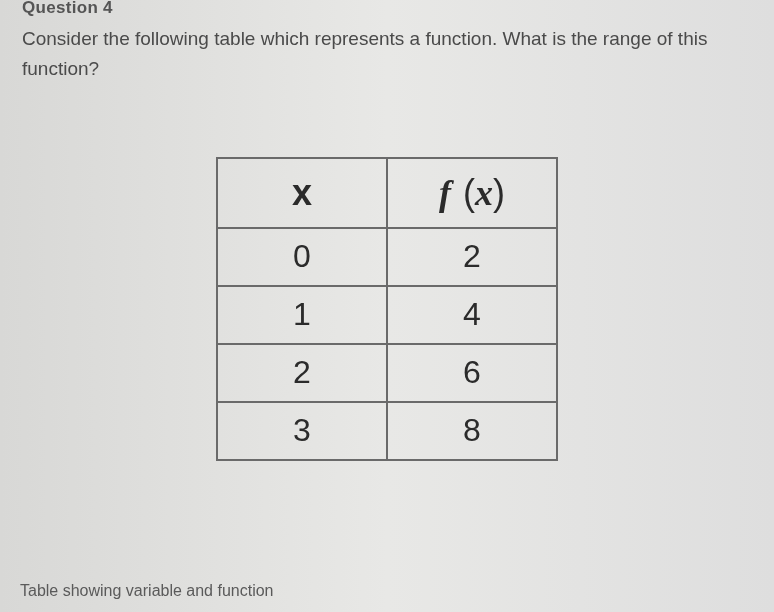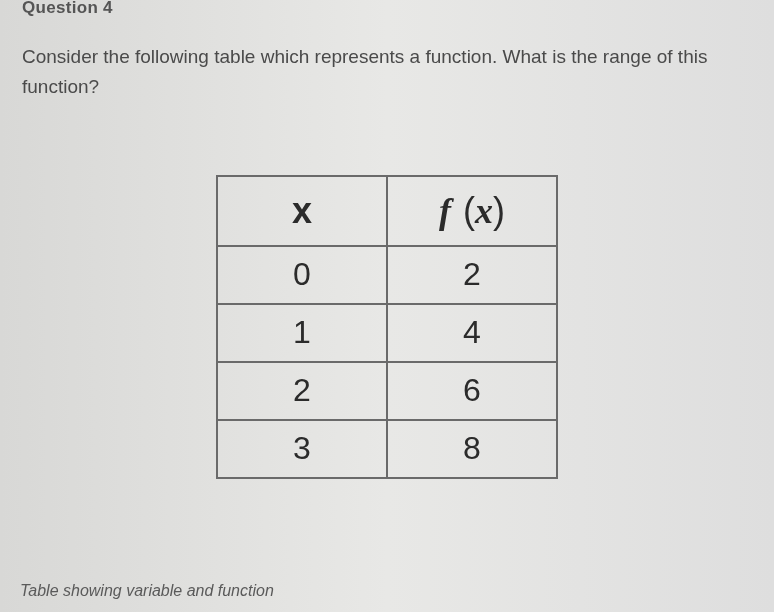--- a/index.html
+++ b/index.html
@@ -22,21 +22,21 @@
       font-weight: 600;
       color: #555;
       margin-top: -2px;
       margin-left: 2px;
       letter-spacing: 0.3px;
     }
     .question-text {
       font-size: 19px;
       color: #4a4a4a;
       line-height: 1.6;
-      margin-top: 24px;
+      margin-top: 6px;
       margin-left: 2px;
       max-width: 740px;
     }
     .table-wrap {
       display: flex;
       justify-content: center;
       margin-top: 72px;
     }
     table {
       border-collapse: collapse;
@@ -75,21 +75,20 @@
     }
     .hfx .xx {
       font-weight: bold;
       font-style: italic;
     }
     .caption {
       position: absolute;
       bottom: 12px;
       left: 20px;
       font-size: 16px;
-      font-style: italic;
       color: #5a5a5a;
     }
   </style>
 </head>
 <body>
 
 <div class="question-label">Question 4</div>
 <div class="question-text">Consider the following table which represents a function. What is the range of this function?</div>
 
 <div class="table-wrap">

